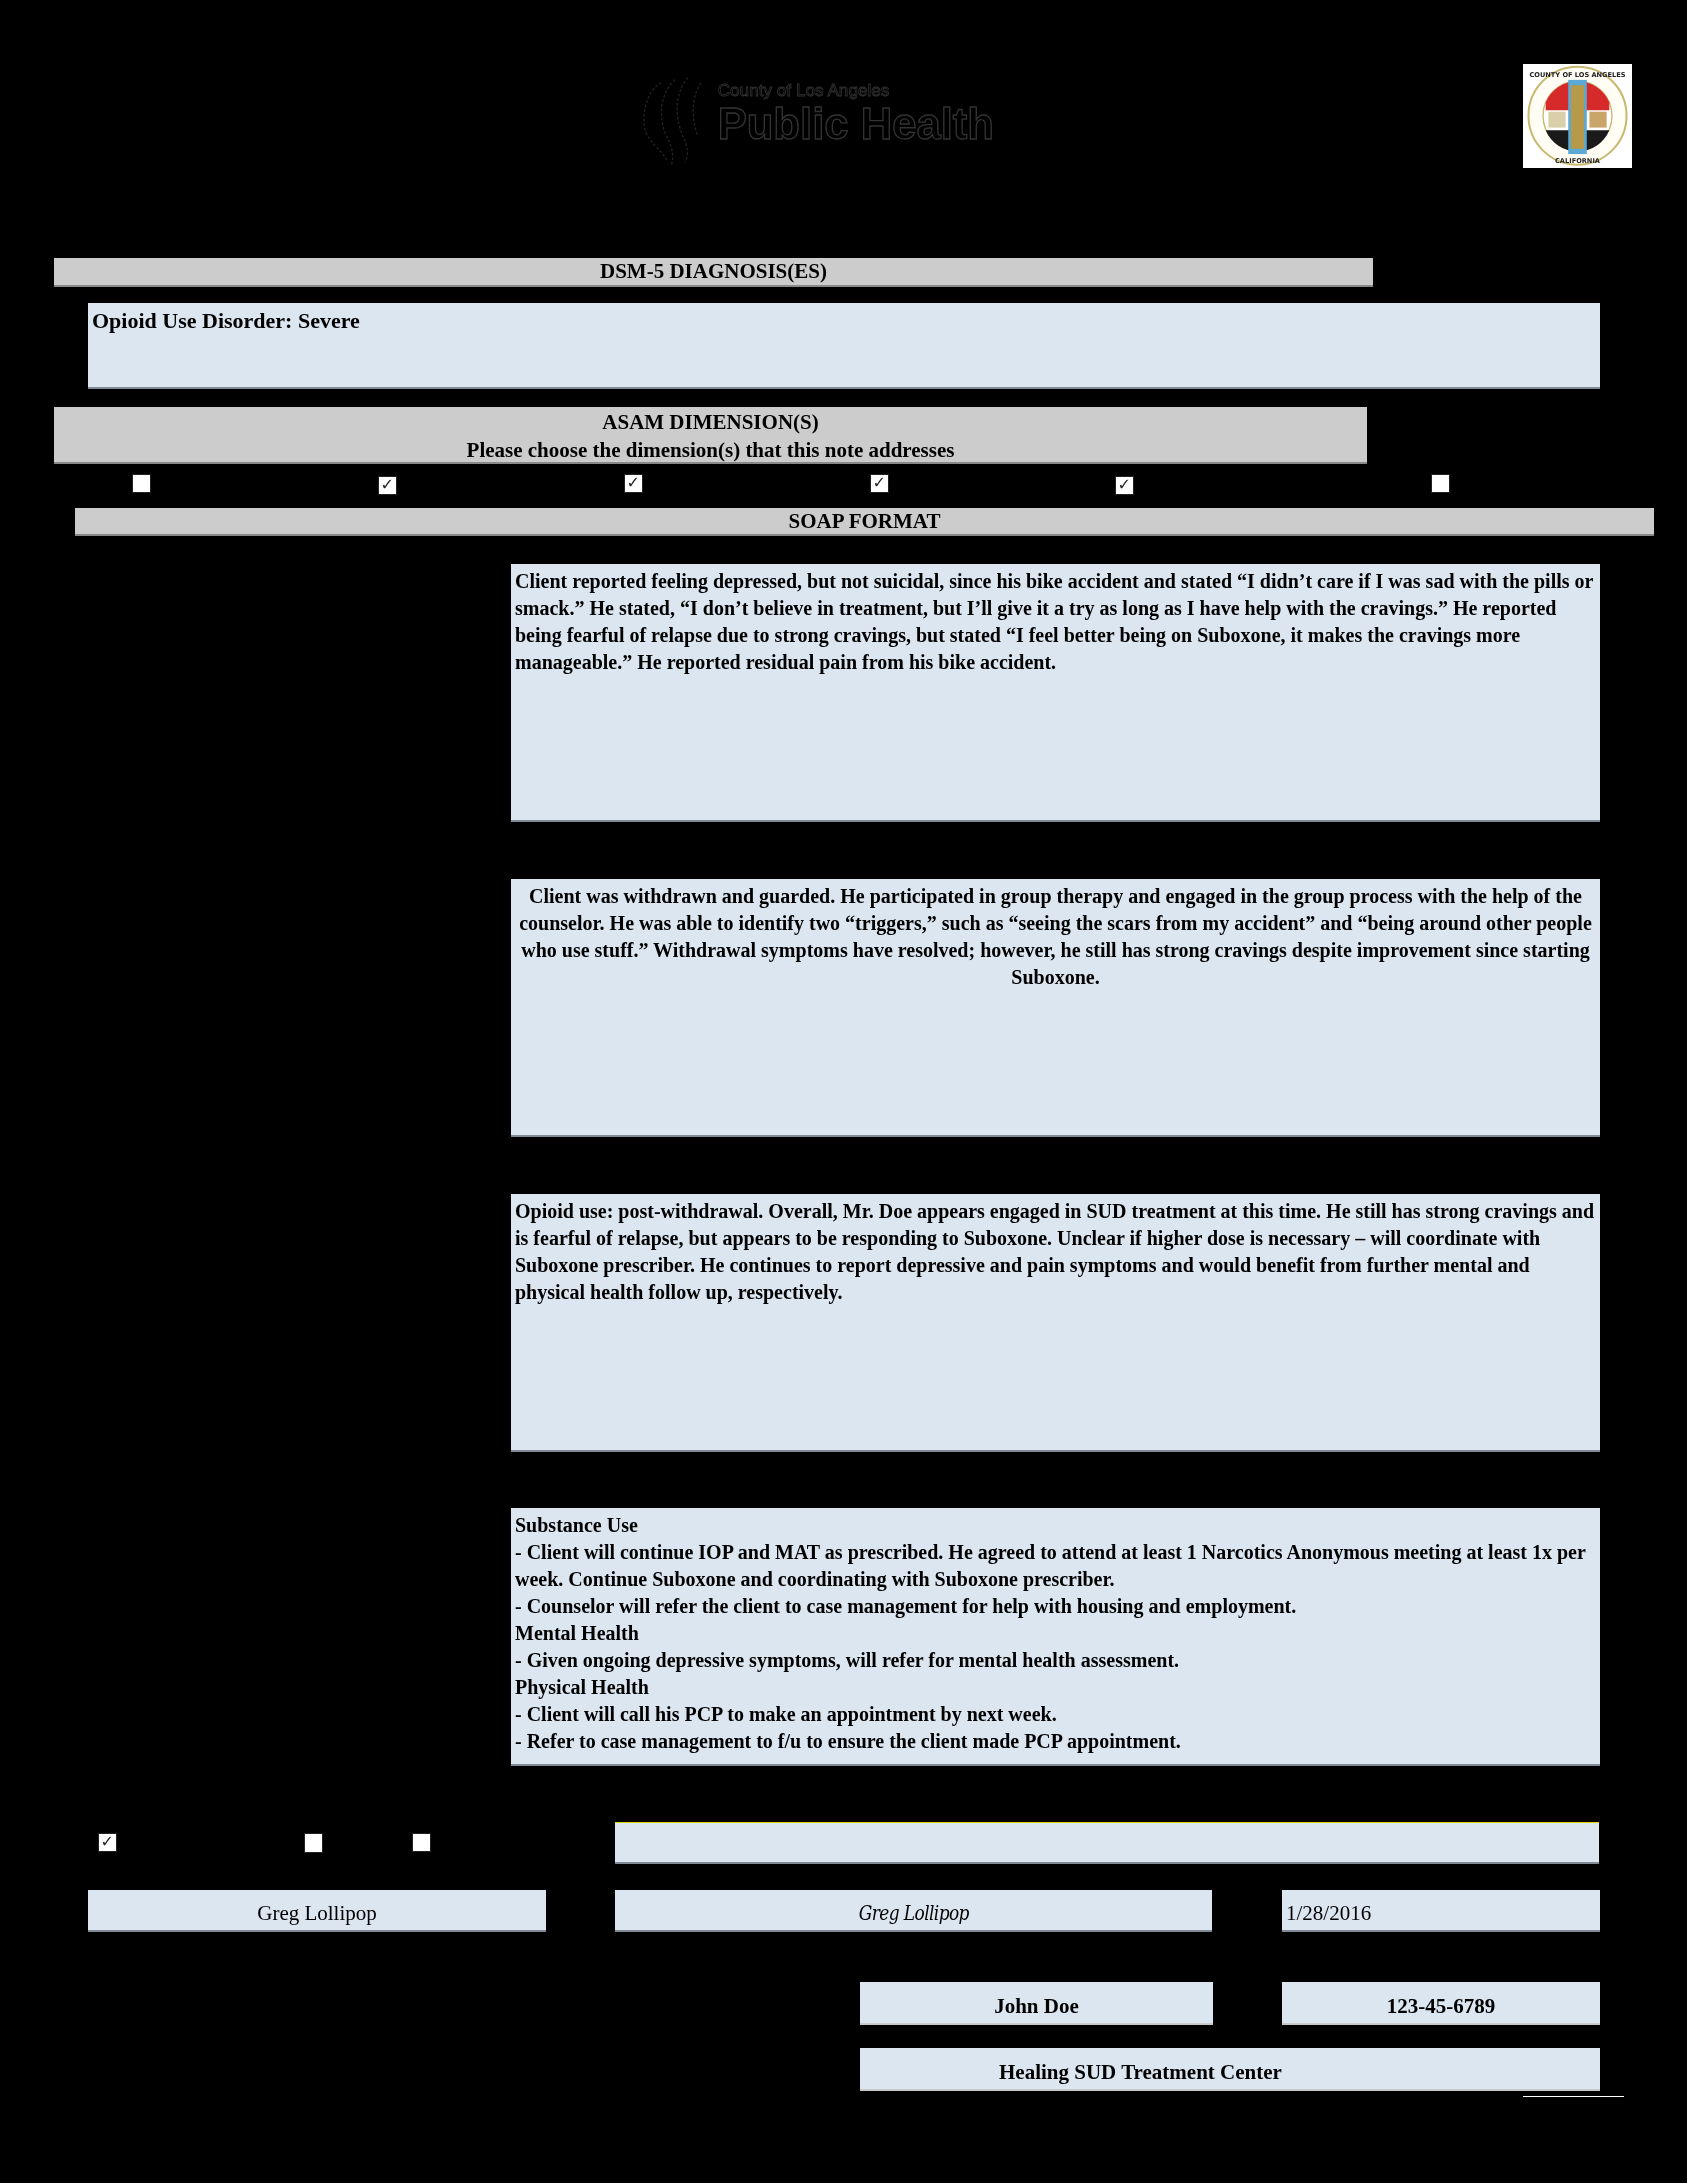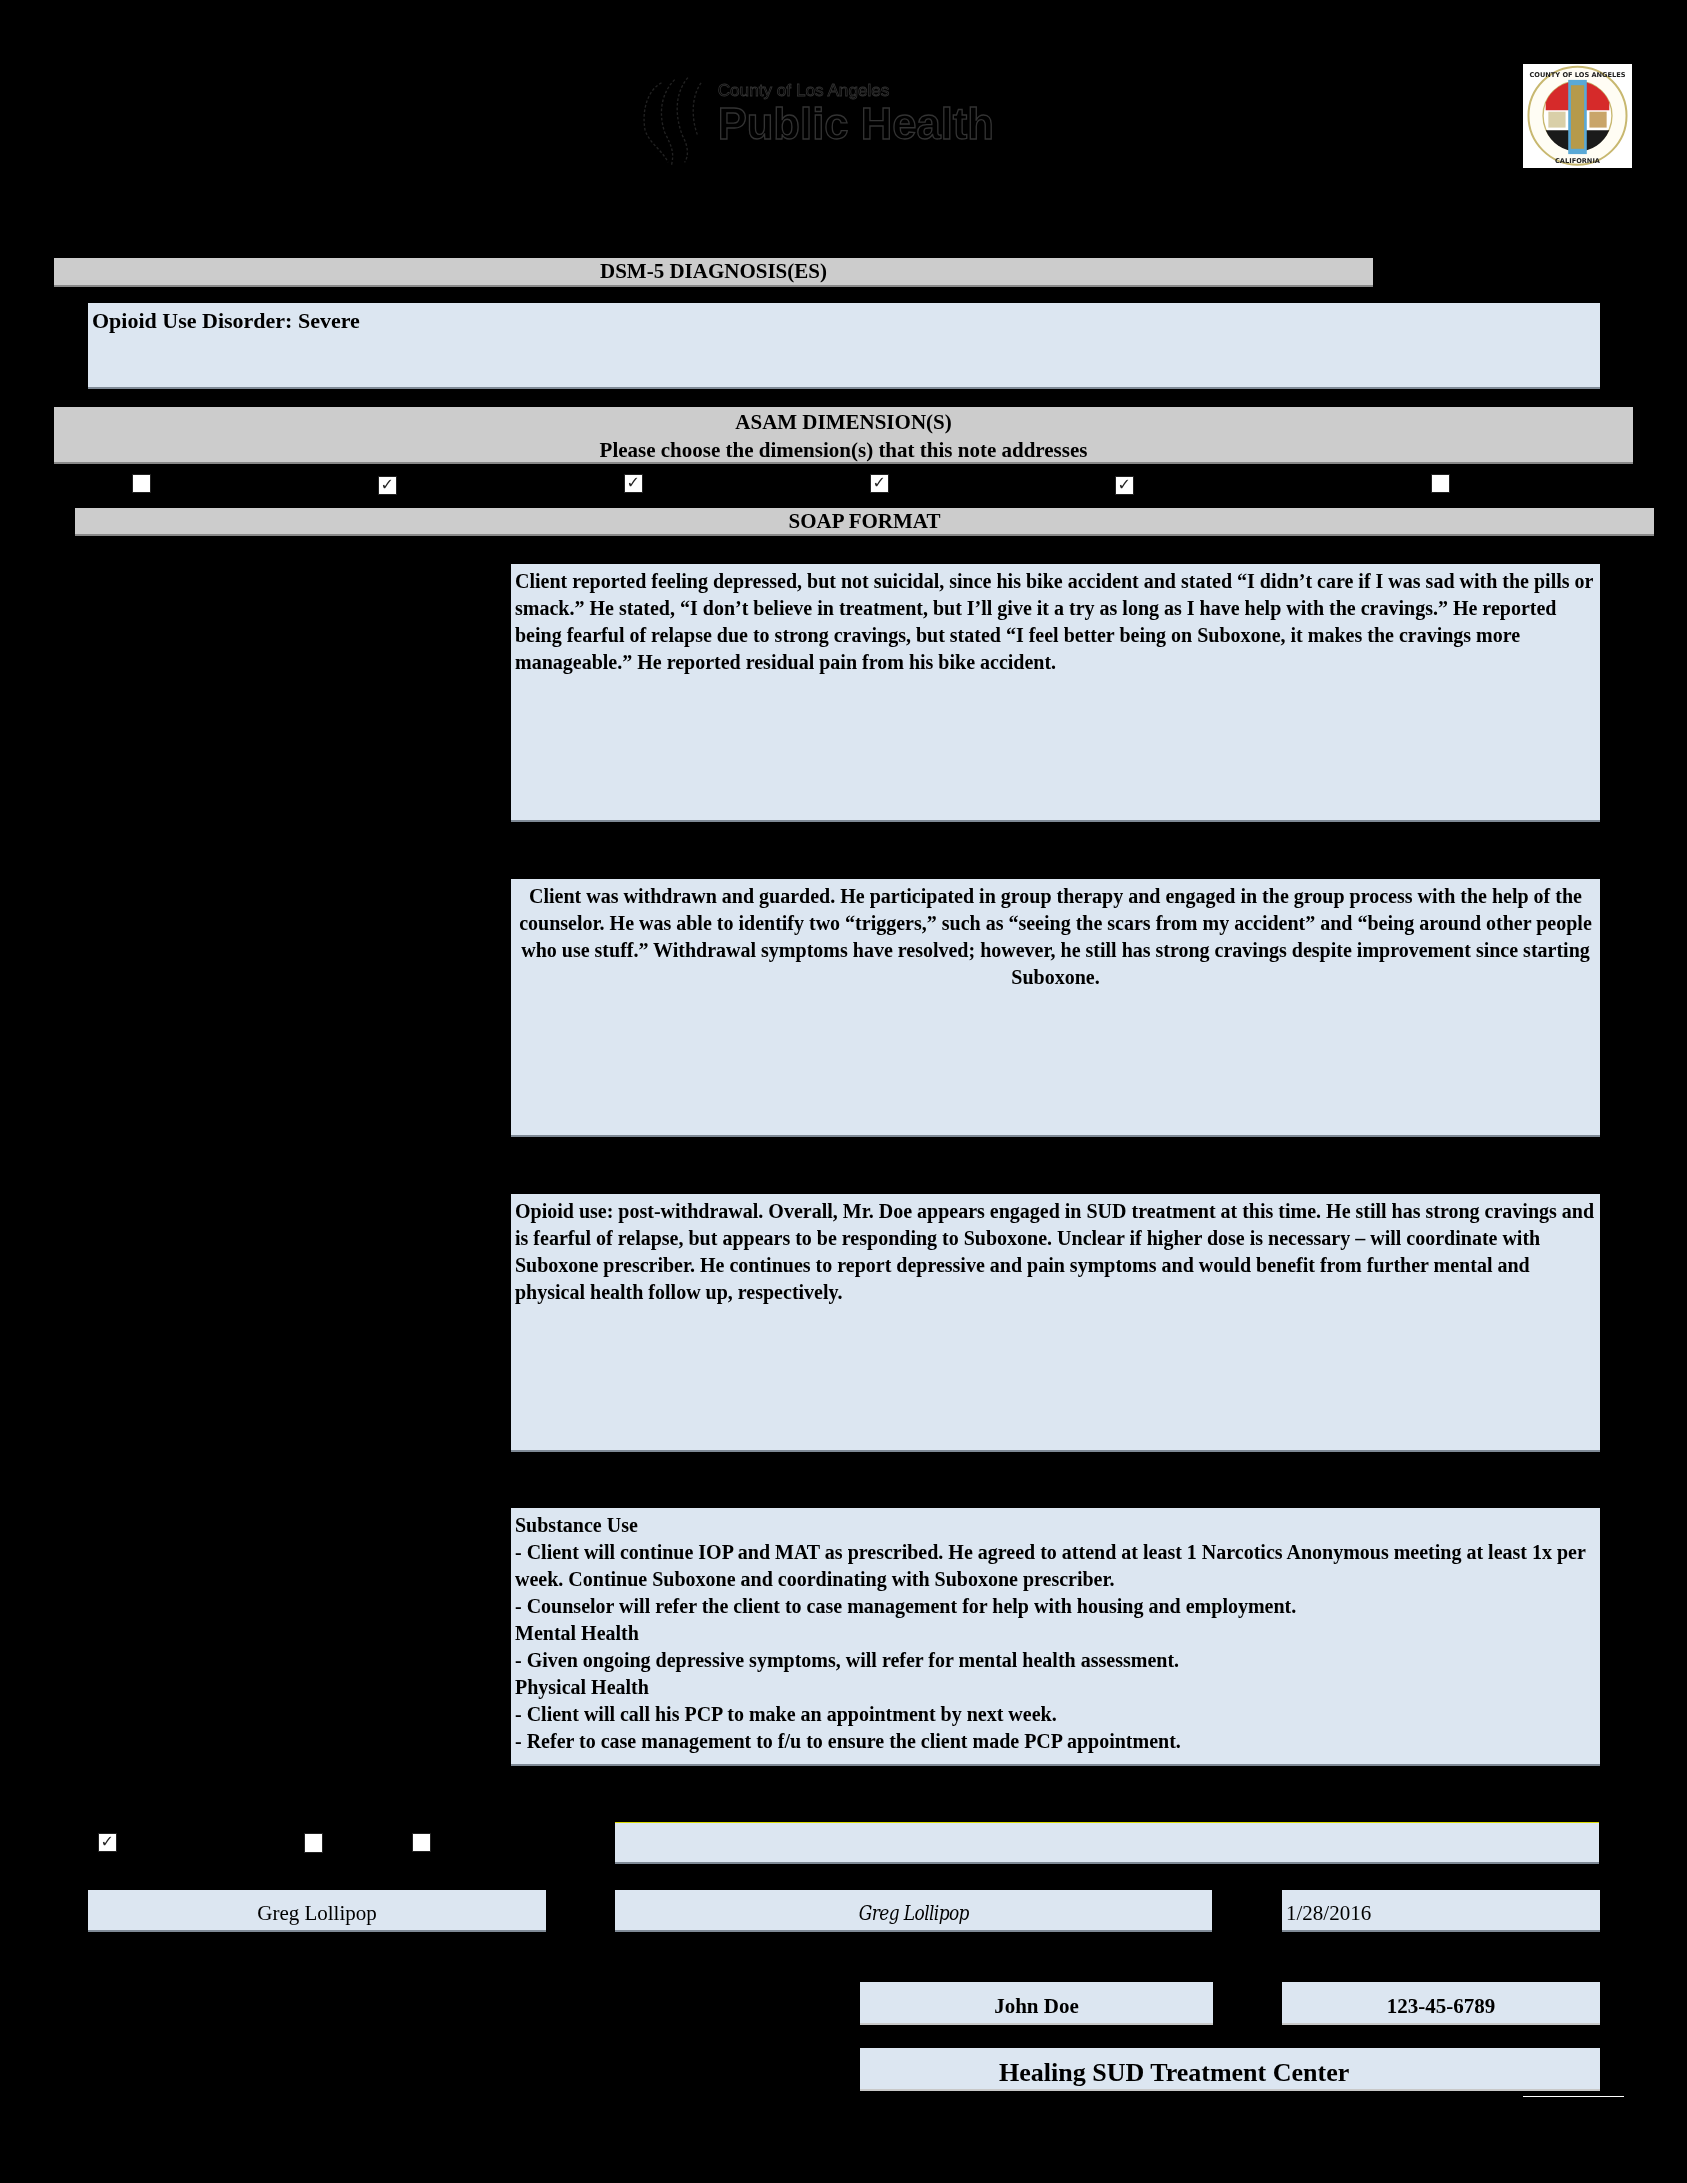--- a/index.html
+++ b/index.html
@@ -83,21 +83,21 @@
   </svg>
 </div>
 
 <div class="abs bar" style="left:54px; top:258px; width:1319px; height:29px;font-family:Liberation Serif, serif;">
   <span>DSM-5 DIAGNOSIS(ES)</span>
 </div>
 <div class="abs field diag-text" style="left:88px; top:303px; width:1512px; height:86px;">
   <span>Opioid Use Disorder: Severe</span>
 </div>
 
-<div class="abs bar" style="left:54px; top:407px; width:1579px; height:57px; padding-top:1.3px;">
+<div class="abs bar" style="left:54px; top:407px; width:1313px; height:57px; padding-top:1.3px;">
   <span class="sub">ASAM DIMENSION(S)</span>
   <span class="sub">Please choose the dimension(s) that this note addresses</span>
 </div>
 
 <div class="abs cb" style="left:132px; top:474px;">
     <span></span>
   </div>
 <div class="abs cb" style="left:378px; top:476px;">
     <span>✓</span>
   </div>
@@ -165,18 +165,18 @@
   <span>1/28/2016</span>
 </div>
 
 <div class="abs field center" style="left:860px; top:1982px; width:353px; height:43px; border-bottom:2.6px solid #c8c8c8; font-size:21px;">
   <span>John Doe</span>
 </div>
 <div class="abs field center" style="left:1282px; top:1982px; width:318px; height:43px; border-bottom:2.6px solid #c8c8c8; font-size:21px;">
   <span>123-45-6789</span>
 </div>
 
-<div class="abs field" style="left:860px; top:2048px; width:740px; height:43px; border-bottom:2.6px solid #c8c8c8; font-size:26px; padding:0 0 2.6px 139px; display:flex; align-items:flex-end;">
+<div class="abs field" style="left:860px; top:2048px; width:740px; height:43px; border-bottom:2.6px solid #c8c8c8; font-size:21px; padding:0 0 2.6px 139px; display:flex; align-items:flex-end;">
   <span>Healing SUD Treatment Center</span>
 </div>
 
 <div class="abs hline" style="left:1523px; top:2096px; width:101px;"></div>
 
 
 </body></html>

